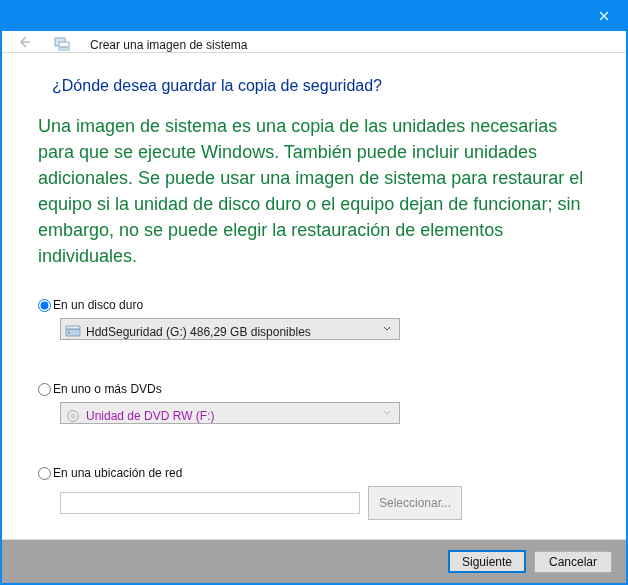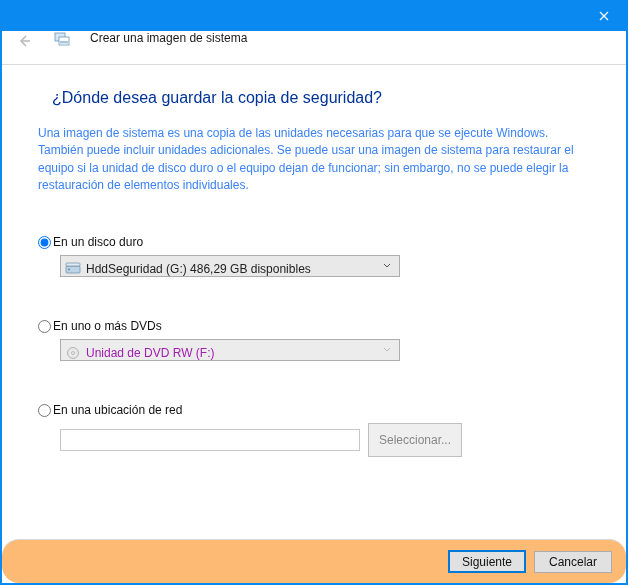--- a/index.html
+++ b/index.html
@@ -27,49 +27,49 @@
   }
   .close-btn {
     width:45px; height:28px;
     display:flex; align-items:center; justify-content:center;
     color:#fff; font-size:14px;
     cursor:pointer;
   }
   .close-btn svg { display:block; }
   
   .headerrow {
-    height:34px;
+    height:22px;
     background:#fff;
     border-bottom:1px solid #d9d9d9;
     display:flex;
-    align-items:flex-start;
+    align-items:flex-end;
     padding:0 8px 0 12px;
     gap:20px;
   }
   .back-arrow {
     width:20px; height:20px;
     display:flex; align-items:center; justify-content:center;
     color:#b0b0b0;
   }
   .header-icon { width:16px; height:16px; }
   .header-title { color:#1a1a1a; font-size:12px; }
   
   .content {
     padding:20px 32px 10px 36px;
   }
   .question {
     color:#003399;
     font-size:16px;
     margin:4px 0 18px 14px;
   }
   .description {
-    color:#3b82f6;
-    font-size:12px;
+    color:#15803d;
+    font-size:18px;
     line-height:1.45;
-    margin-bottom:40px;
+    margin-bottom:28px;
   }
   .opt-group { margin-bottom:42px; }
   .opt-row {
     display:flex; align-items:flex-end; 
     margin-bottom:6px;
     font-size:12px;
     color:#111;
   }
   .opt-row input[type=radio] {
     margin:0 2px 0 0;
@@ -114,27 +114,26 @@
     color:#888;
     cursor:default;
     display:flex; align-items:center;
   }
   
   .footer {
     position:absolute;
     bottom:0; left:0; right:0;
     height:44px;
     border-top:1px solid #d9d9d9;
-    background:#fdba74;
+    background:#a3a3a3;
     display:flex;
     justify-content:flex-end;
     align-items:center;
     padding:0 14px;
     gap:8px;
-    border-radius:17px;
   }
   .btn {
     min-width:78px; height:22px;
     border:1px solid #adadad;
     background:#e1e1e1;
     font-size:12px;
     color:#111;
     cursor:pointer;
     display:flex; align-items:center; justify-content:center;
     padding:0 10px;

